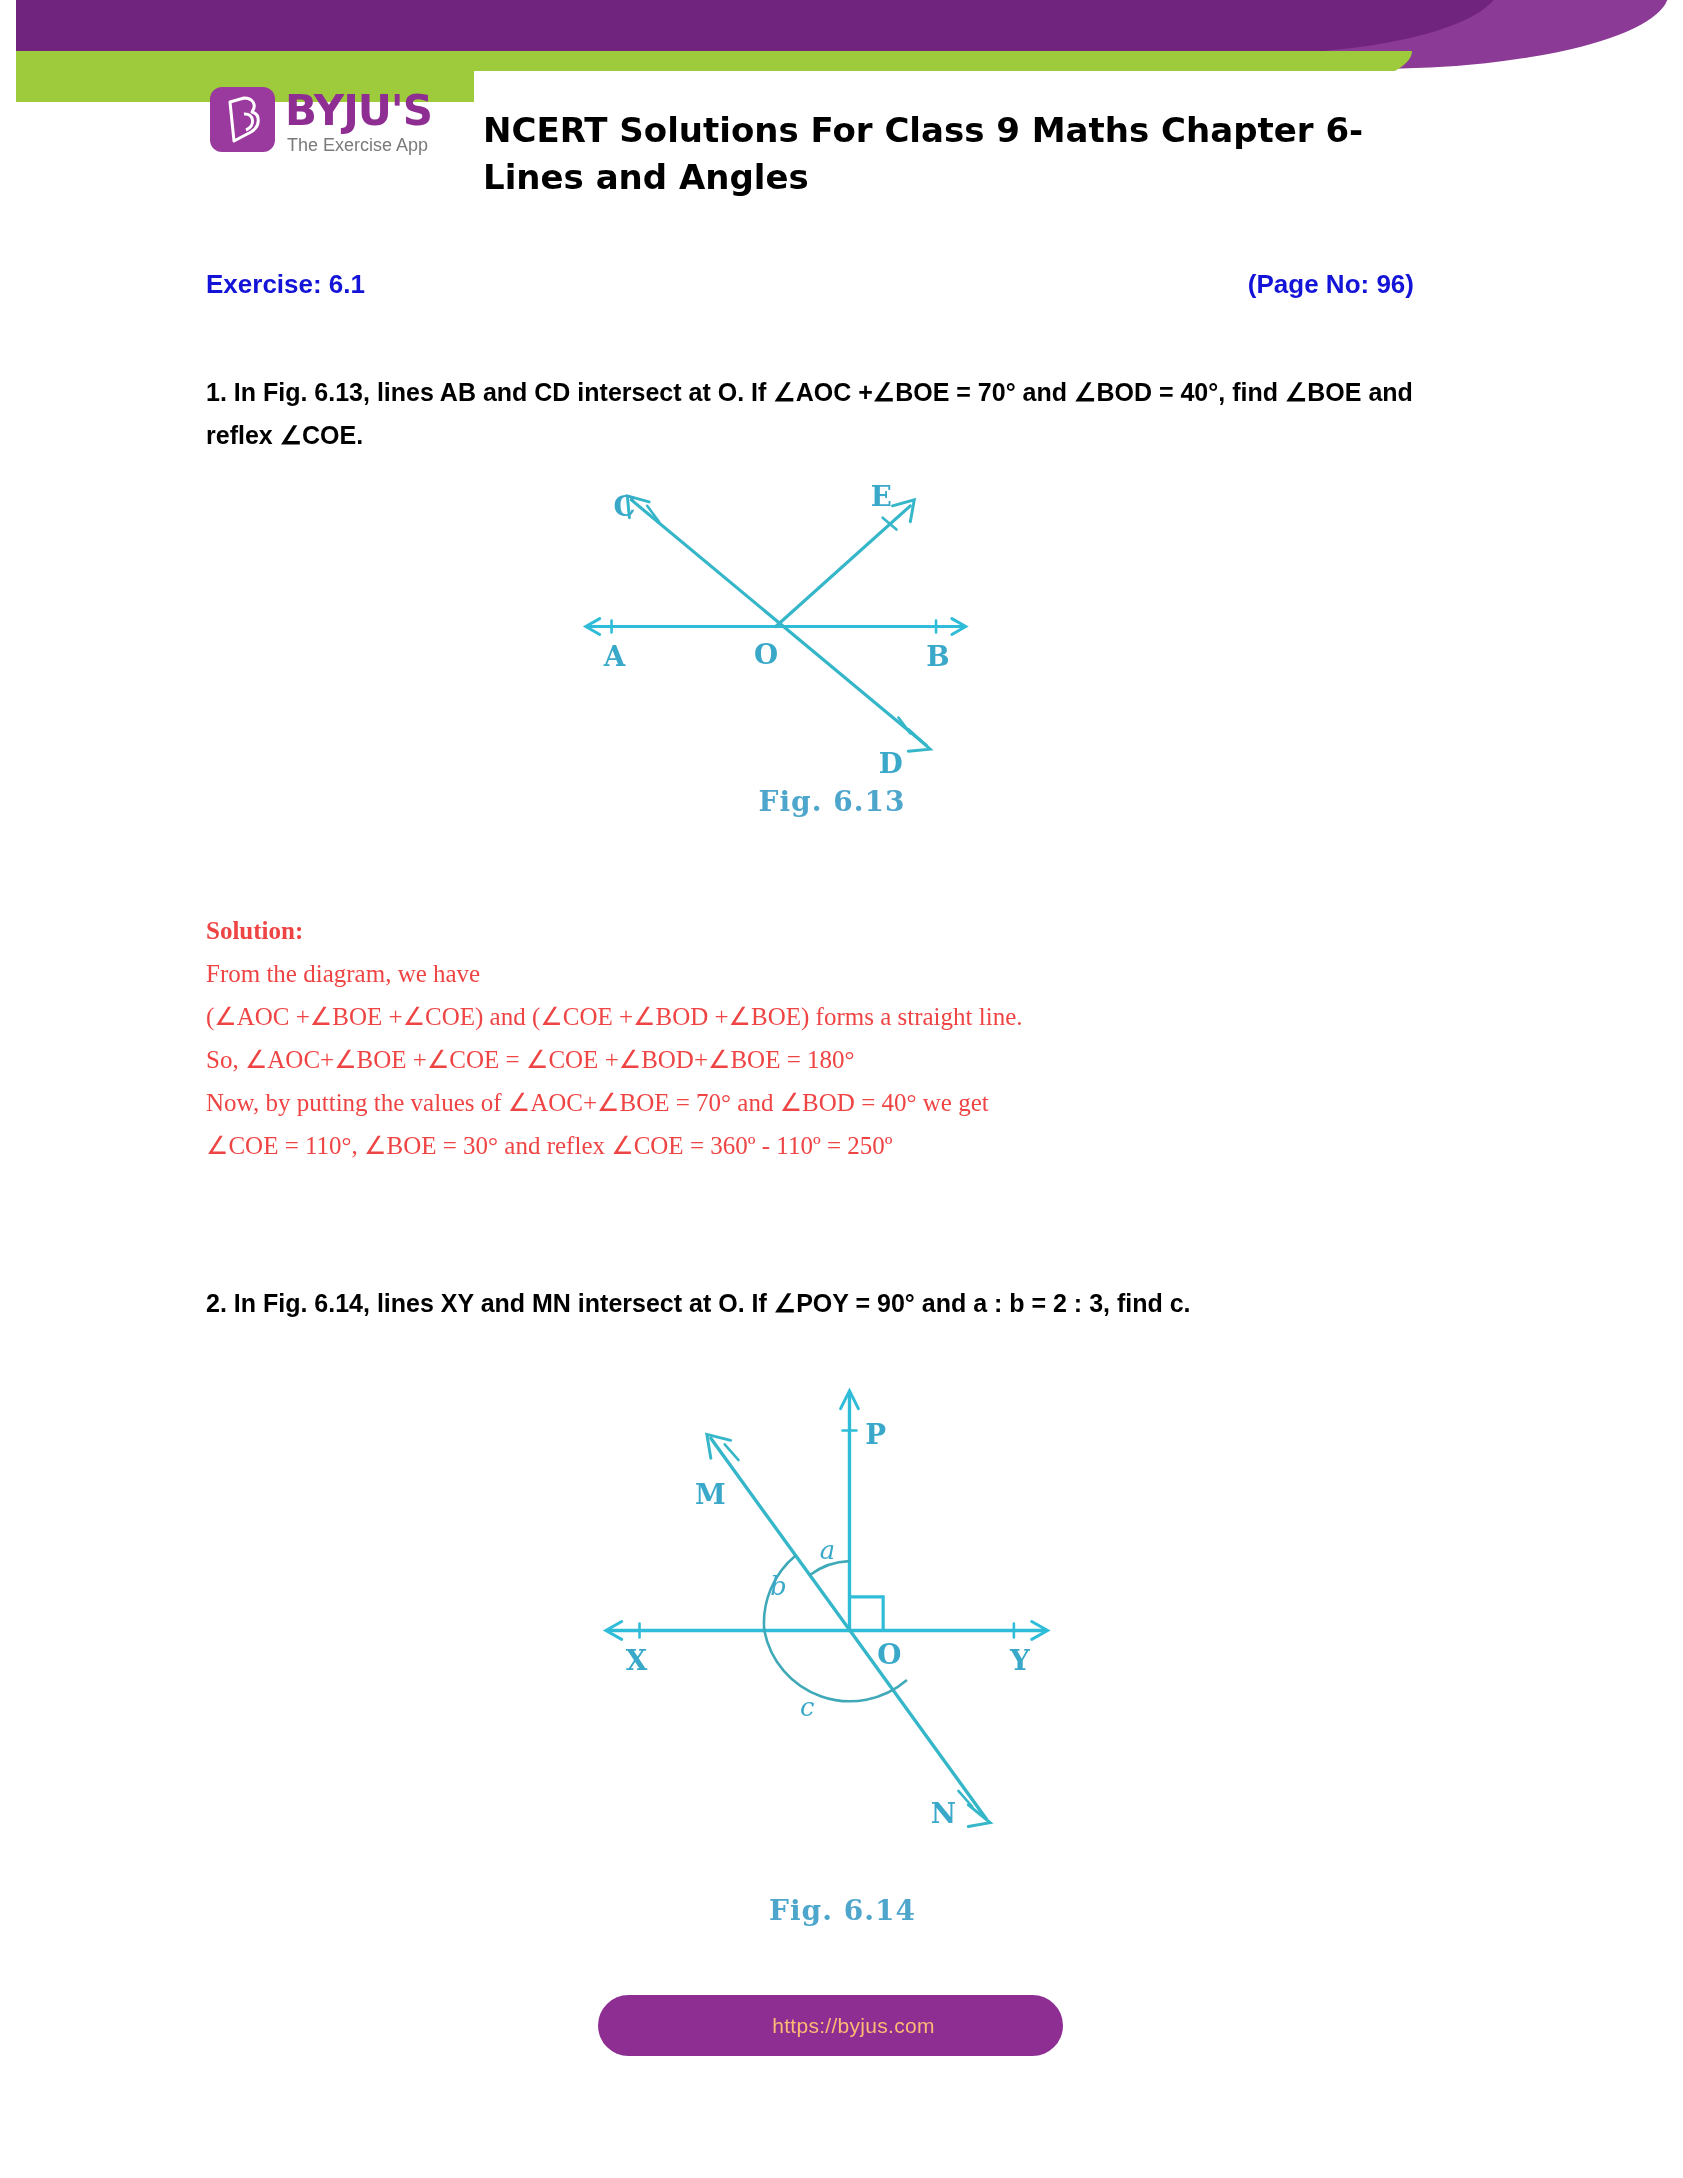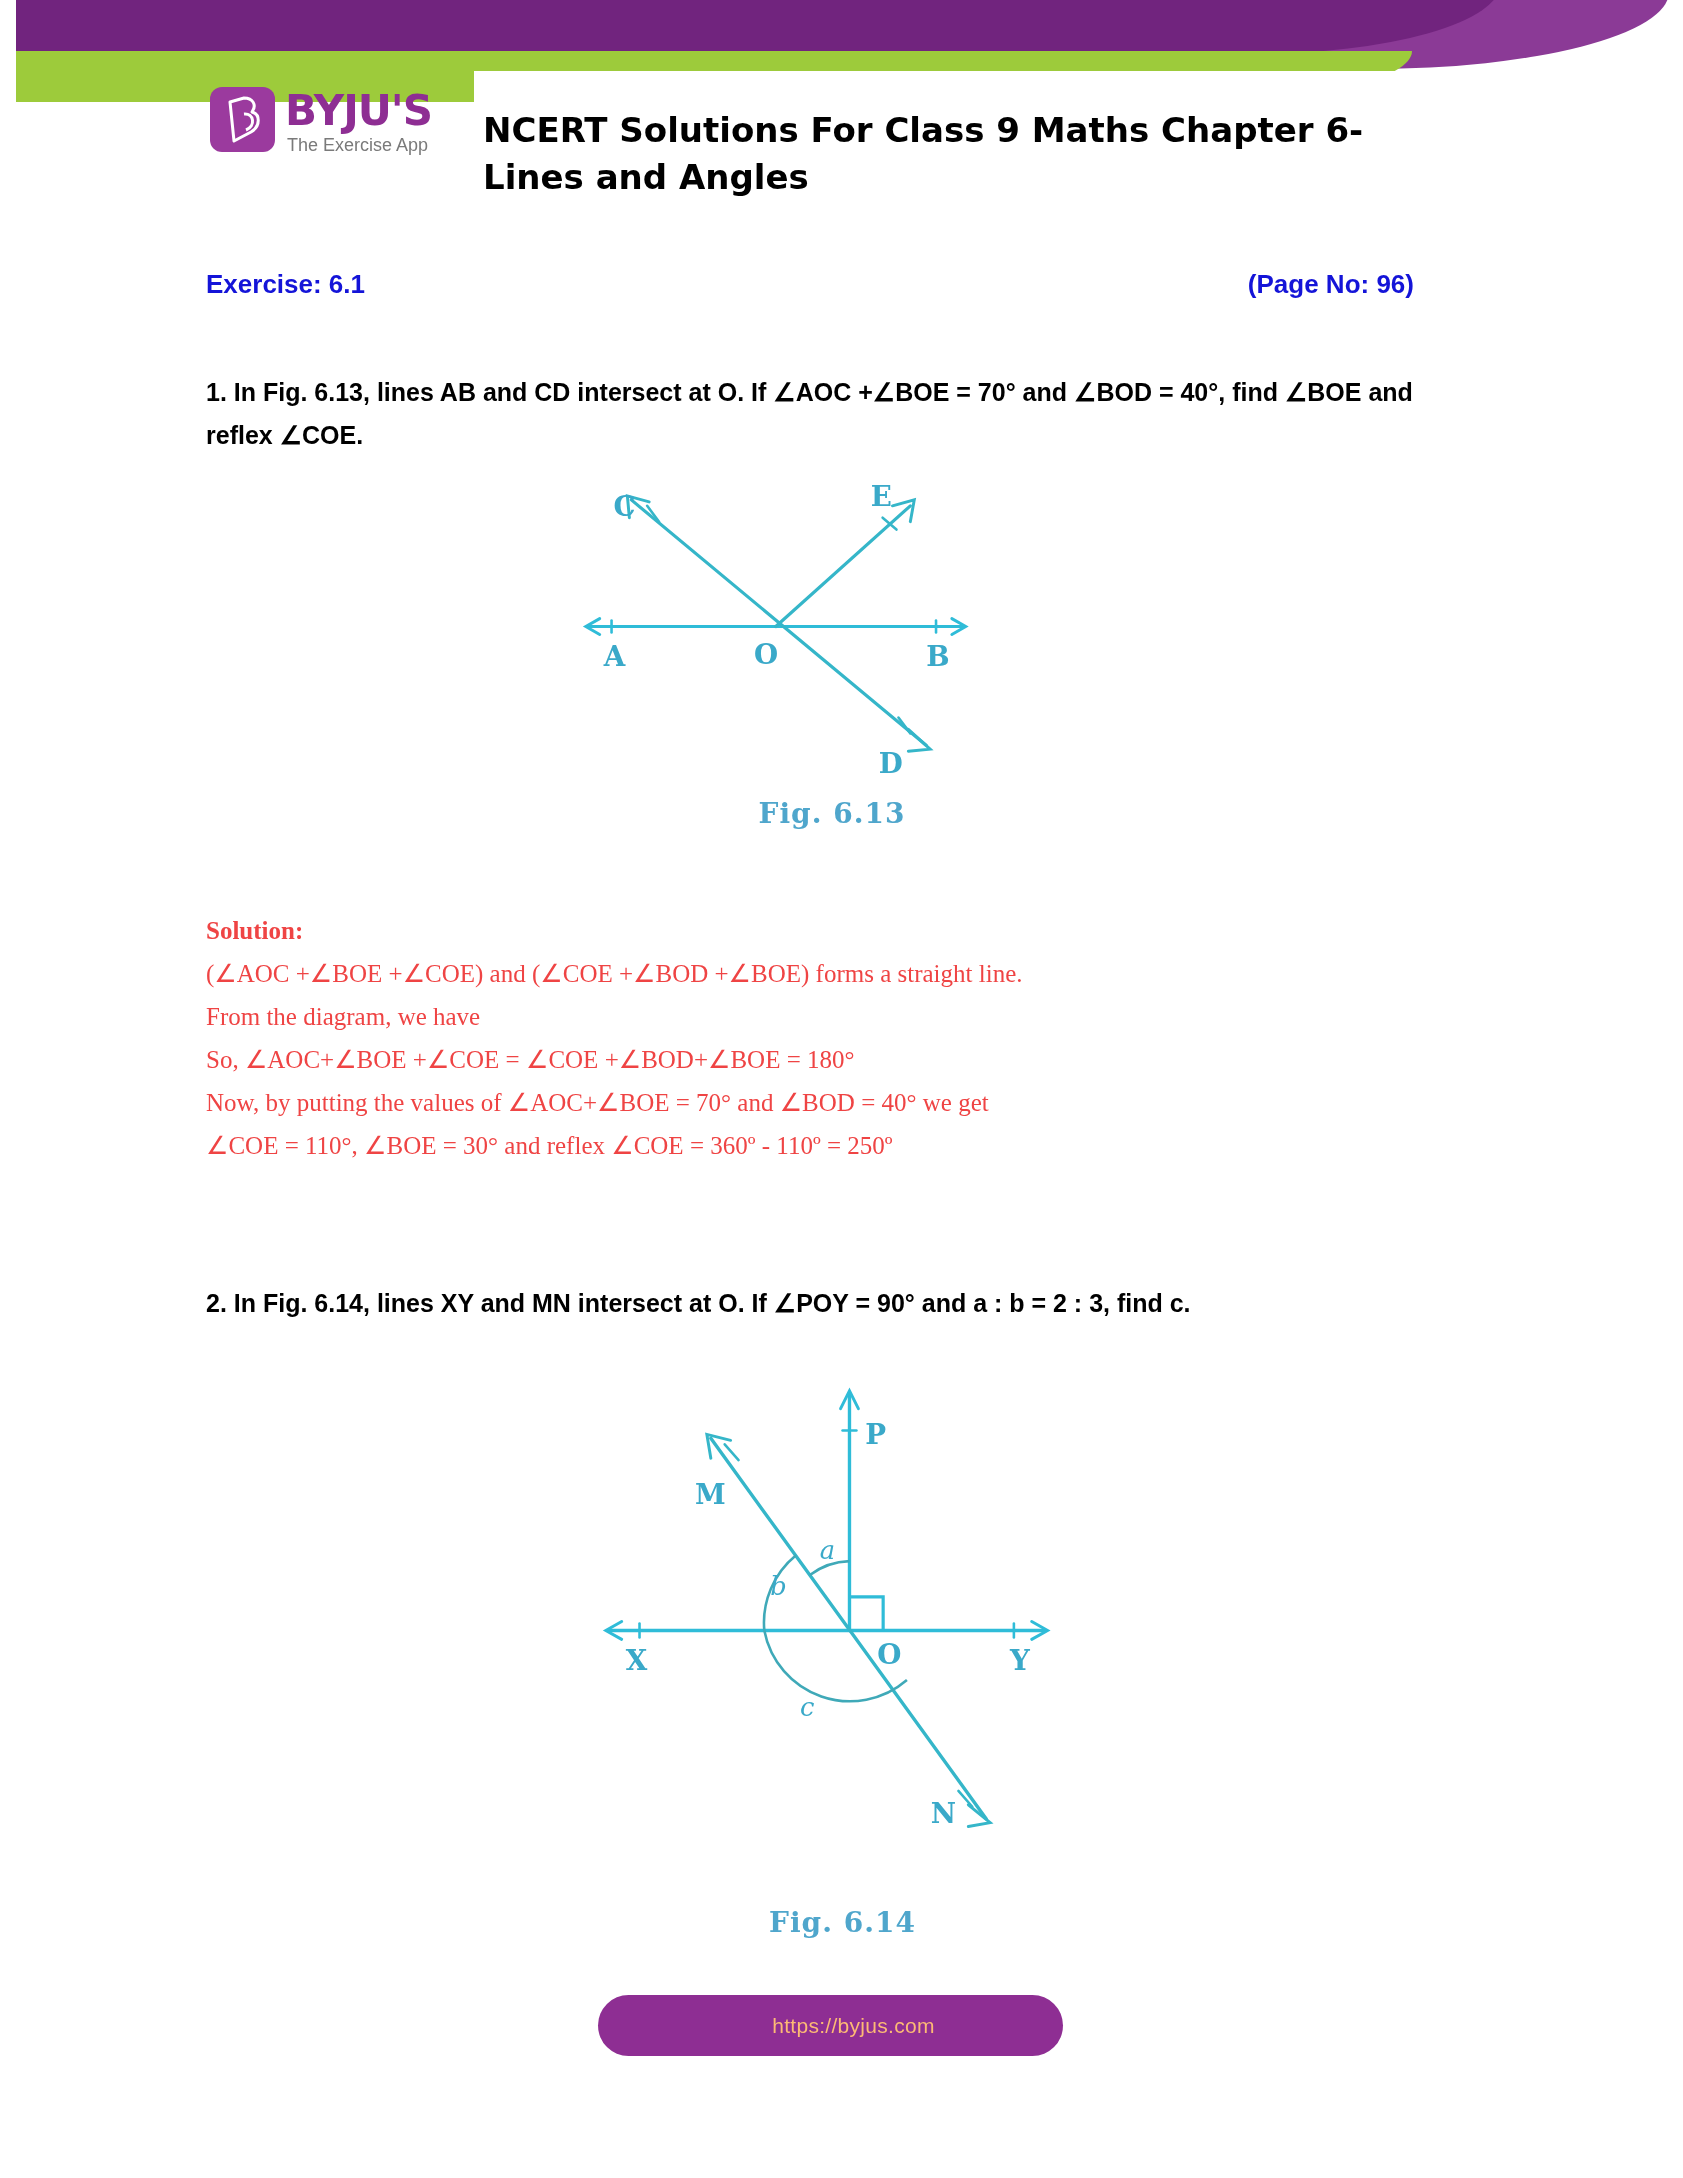--- a/index.html
+++ b/index.html
@@ -179,21 +179,21 @@
   #fig-613 { left: 554px; top: 480px; }
   #fig-614 { left: 574px; top: 1371px; }
 
   .fig-caption {
     text-align: center;
     font-family: "DejaVu Serif", serif;
     font-weight: bold;
     font-size: 28px;
     color: #4FA6CC;
     letter-spacing: 1px;
-    margin-top: 16px;
+    margin-top: 4px;
   }
   #fig-613 .fig-caption { margin-left: -30px; }
   #fig-614 .fig-caption { margin-left: -10px; }
 
   
   .footer-pill {
     position: absolute;
     left: 582px;
     top: 1995px;
     width: 465px;
@@ -281,22 +281,22 @@
         <text x="312" y="296">D</text>
         <text x="304" y="26">E</text>
         <text x="186" y="186">O</text>
       </g>
     </svg>
     <div class="fig-caption">Fig. 6.13</div>
   </div>
 
   <div class="sol-block">
     <div class="sol-head">Solution:</div>
+    <div>From the diagram, we have</div>
     <div>(∠AOC +∠BOE +∠COE) and (∠COE +∠BOD +∠BOE) forms a straight line.</div>
-    <div>From the diagram, we have</div>
     <div>So, ∠AOC+∠BOE +∠COE = ∠COE +∠BOD+∠BOE = 180°</div>
     <div>Now, by putting the values of ∠AOC+∠BOE = 70° and ∠BOD = 40° we get</div>
     <div>∠COE = 110°, ∠BOE = 30° and reflex ∠COE = 360º - 110º = 250º</div>
   </div>
 
   <div class="q-text" id="q2-text">2. In Fig. 6.14, lines XY and MN intersect at O. If ∠POY = 90° and a : b = 2 : 3, find c.</div>
 
   <div class="figure" id="fig-614">
     <svg width="515" height="515" viewBox="0 0 520 520">
 

